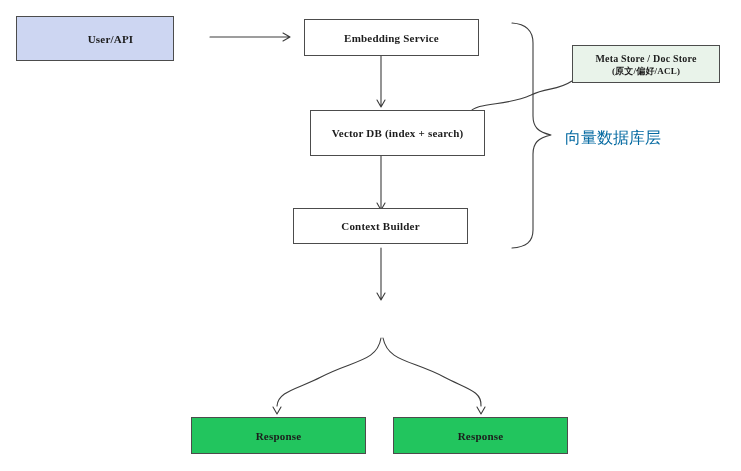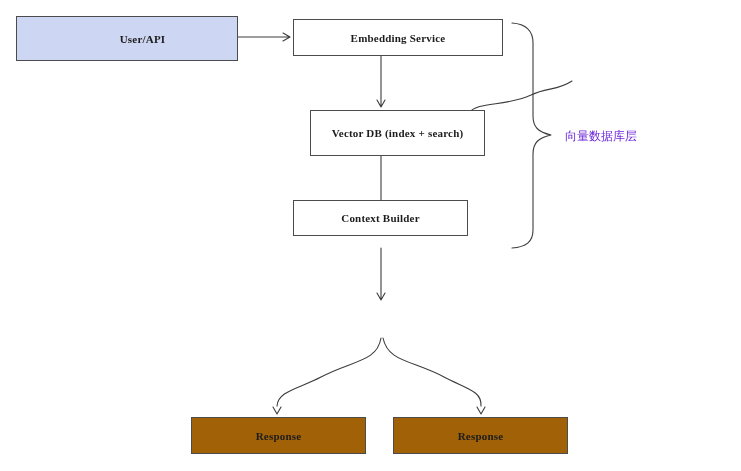--- a/index.html
+++ b/index.html
@@ -32,43 +32,43 @@
     align-items: center;
     justify-content: center;
     text-align: center;
     color: #1c1c1c;
     font-weight: 700;
     font-size: 11px;
     letter-spacing: 0.2px;
     background: #ffffff;
   }
   .node.lavender { background: #cdd6f2; }
-  .node.blue     { background: #a16207; }
+  .node.blue     { background: #22c55e; }
   .node.green    { background: #e9f3ea; }
 
-  .node-user      { left: 16px;  top: 16px;  width: 222px; height: 45px; padding-left: 31px; }
-  .node-embedding { left: 293px; top: 19px;  width: 210px; height: 37px; }
+  .node-user      { left: 16px;  top: 16px;  width: 158px; height: 45px; padding-left: 31px; }
+  .node-embedding { left: 304px; top: 19px;  width: 175px; height: 37px; }
   .node-vectordb  { left: 310px; top: 110px; width: 175px; height: 46px; }
-  .node-context   { left: 293px; top: 200px; width: 175px; height: 36px; text-align: center; }
+  .node-context   { left: 293px; top: 208px; width: 175px; height: 36px; text-align: center; }
   .node-llm       { left: 294px; top: 302px; width: 174px; height: 36px; }
   .node-resp-l    { left: 191px; top: 417px; width: 175px; height: 37px; }
   .node-resp-r    { left: 393px; top: 417px; width: 175px; height: 37px; }
   .node-meta      { left: 572px; top: 45px;  width: 148px; height: 38px; }
 
   .node-meta .title { font-size: 10px; line-height: 13px; }
   .node-meta .sub   { font-size: 9px;  line-height: 12px; font-weight: 700; }
 
   .brace-label {
     position: absolute;
     left: 565px;
     top: 128px;
     font-family: "DejaVu Sans", "Liberation Sans", sans-serif;
-    font-size: 12px;
+    font-size: 16px;
     font-weight: 400;
-    color: #6d28d9;
+    color: #0369a1;
     white-space: nowrap;
   }
 </style>
 </head>
 <body>
 
 <div class="canvas">
 
   <svg class="connectors" viewBox="0 0 741 471" xmlns="http://www.w3.org/2000/svg">
 
@@ -107,16 +107,20 @@
 
 
   <div class="node blue node-resp-l">
     <span>Response</span>
   </div>
 
   <div class="node blue node-resp-r">
     <span>Response</span>
   </div>
 
+  <div class="node green node-meta">
+    <span class="title">Meta Store / Doc Store</span>
+    <span class="sub">(原文/偏好/ACL)</span>
+  </div>
 
   <div class="brace-label">向量数据库层</div>
 
 </div>
 
 </body></html>

